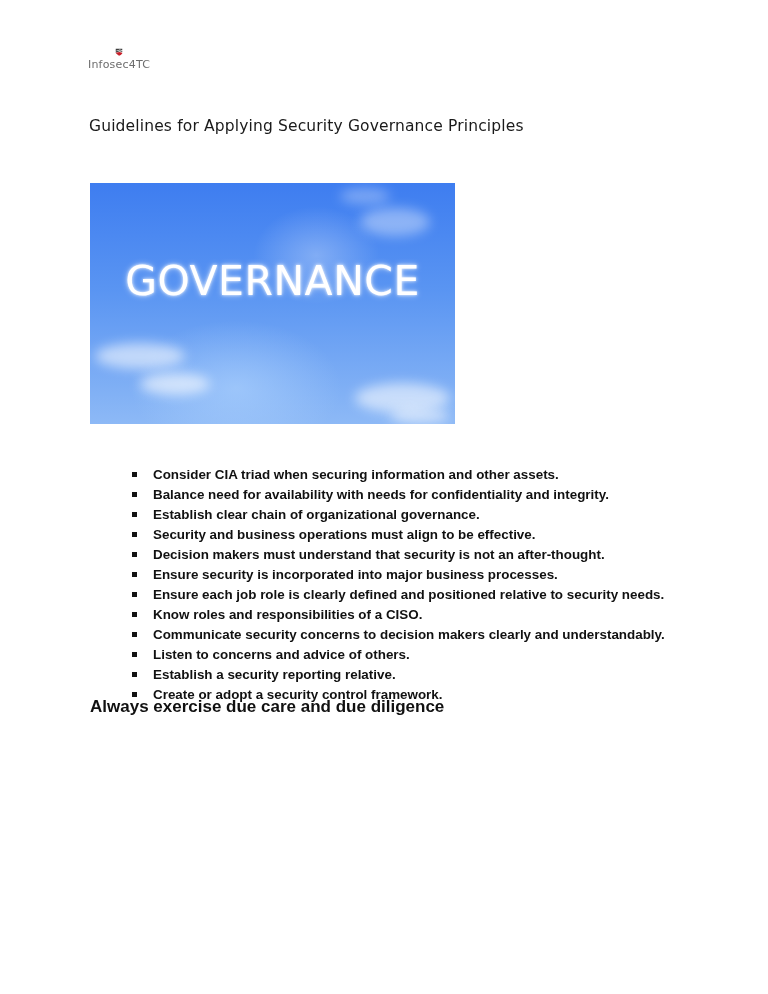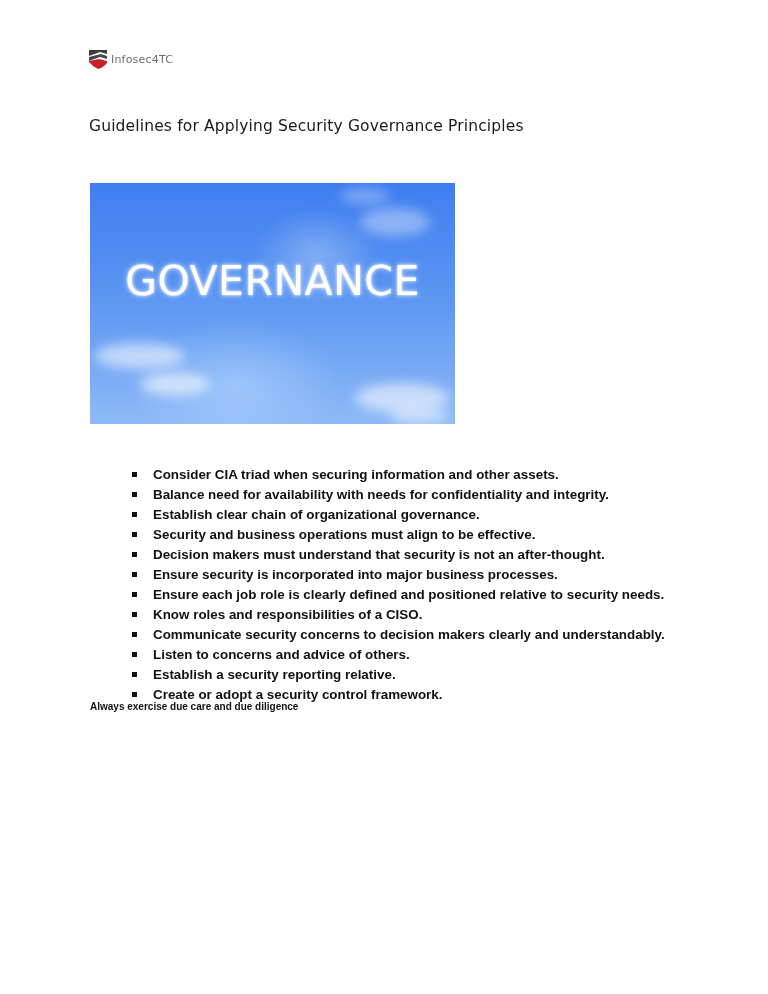--- a/index.html
+++ b/index.html
@@ -16,20 +16,21 @@
       color: #000;
     }
     .logo {
       position: absolute;
       left: 88px;
       top: 48px;
       height: 22px;
       display: flex;
       align-items: center;
       gap: 3px;
+      flex-direction: column;
     }
     .logo-mark {
       width: 20px;
       height: 22px;
       display: block;
     }
     .logo-text {
       font-family: "DejaVu Sans", sans-serif;
       font-size: 11px;
       color: #6d6d6d;
@@ -107,21 +108,21 @@
     }
     .closing-line {
       position: absolute;
       left: 90px;
       top: 697px;
       height: 20px;
       line-height: 20px;
       margin: 0;
       font-family: "Liberation Sans", sans-serif;
       font-weight: bold;
-      font-size: 10px;
+      font-size: 17px;
       color: #111;
       white-space: nowrap;
     }
   </style>
 </head>
 <body>
 
 <div class="logo">
   <svg class="logo-mark" viewBox="0 0 20 22">
     <path d="M1 2 L19 2 L19 6 L12 4 L1 8 Z" fill="#3c3c3c"></path>

